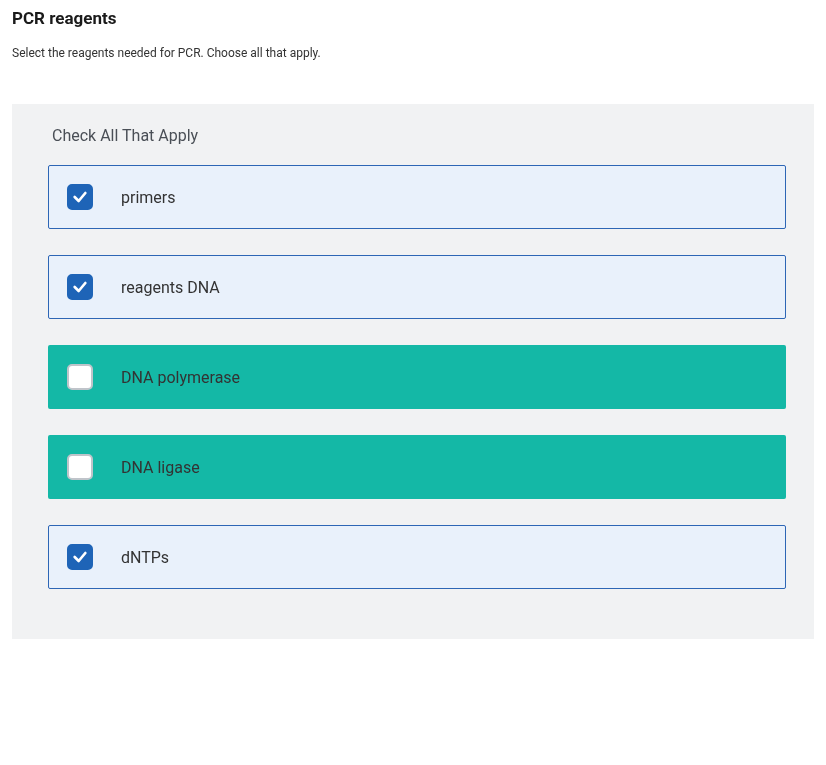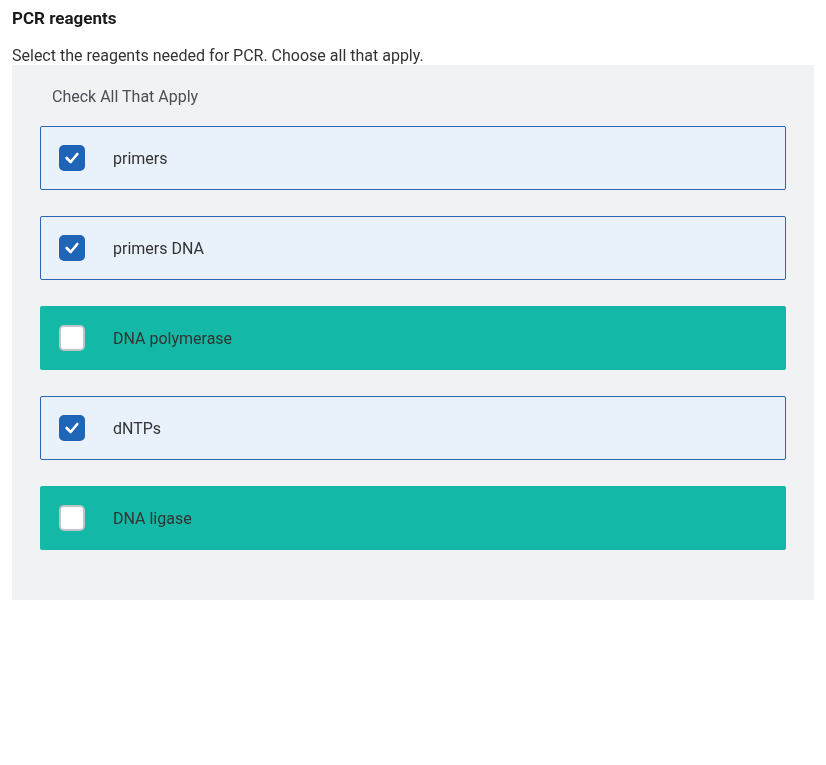--- a/index.html
+++ b/index.html
@@ -11,34 +11,35 @@
     color: #222;
     width: 826px;
   }
   .title {
     font-size: 17px;
     font-weight: 700;
     color: #1a1a1a;
     margin: 0 0 18px 0;
   }
   .prompt {
-    font-size: 16px;
+    font-size: 12px;
     color: #333;
+    margin-bottom: 44px;
   }
   .panel {
     background: #f1f2f3;
     padding: 0 0 8px 0;
   }
   .panel-header {
     font-size: 16px;
     color: #4a4f56;
     padding: 22px 24px 20px 40px;
   }
   .options {
-    padding: 0 28px 16px 28px;
+    padding: 0 28px 16px 36px;
     text-align: center;
   }
   .option {
     display: flex;
     align-items: center;
     gap: 28px;
     background: #14b8a6;
     border: 1px solid transparent;
     border-radius: 2px;
     padding: 18px 18px;
@@ -93,32 +94,32 @@
           </svg>
         </div>
         <span class="opt-label">primers</span>
       </div>
       <div class="option checked">
         <div class="checkbox">
           <svg viewBox="0 0 24 24">
             <path fill="none" stroke="#ffffff" stroke-width="4" stroke-linecap="round" stroke-linejoin="round" d="M4 12 L10 18 L20 6"></path>
           </svg>
         </div>
-        <span class="opt-label">primers DNA</span>
+        <span class="opt-label">reagents DNA</span>
       </div>
       <div class="option">
         <div class="checkbox"></div>
         <span class="opt-label">DNA polymerase</span>
+      </div>
+      <div class="option">
+        <div class="checkbox"></div>
+        <span class="opt-label">DNA ligase</span>
       </div>
       <div class="option checked">
         <div class="checkbox">
           <svg viewBox="0 0 24 24">
             <path fill="none" stroke="#ffffff" stroke-width="4" stroke-linecap="round" stroke-linejoin="round" d="M4 12 L10 18 L20 6"></path>
           </svg>
         </div>
         <span class="opt-label">dNTPs</span>
       </div>
-      <div class="option">
-        <div class="checkbox"></div>
-        <span class="opt-label">DNA ligase</span>
-      </div>
     </div>
 </div>
 
 </body></html>

